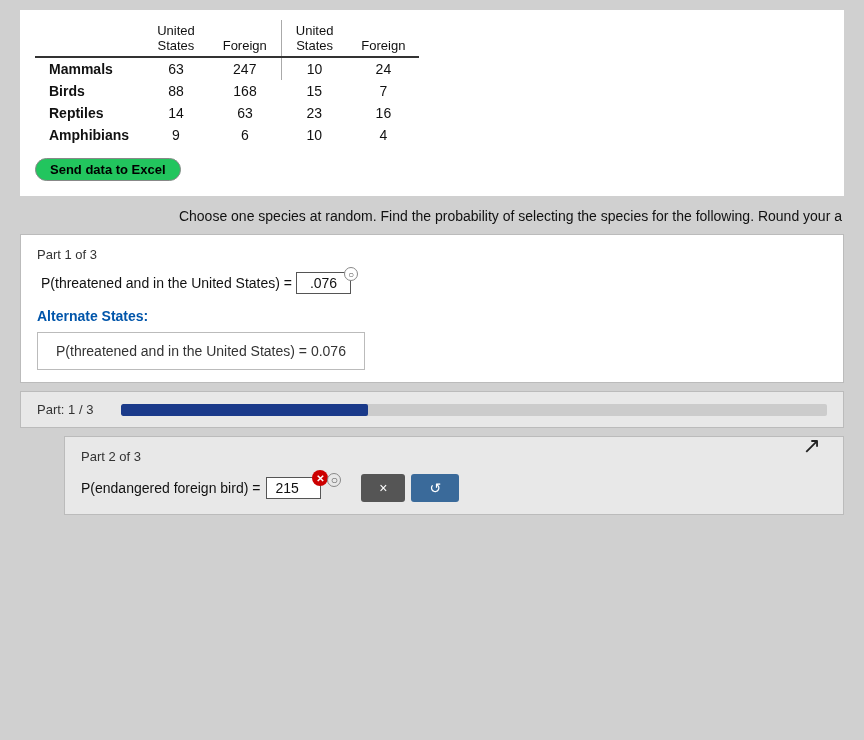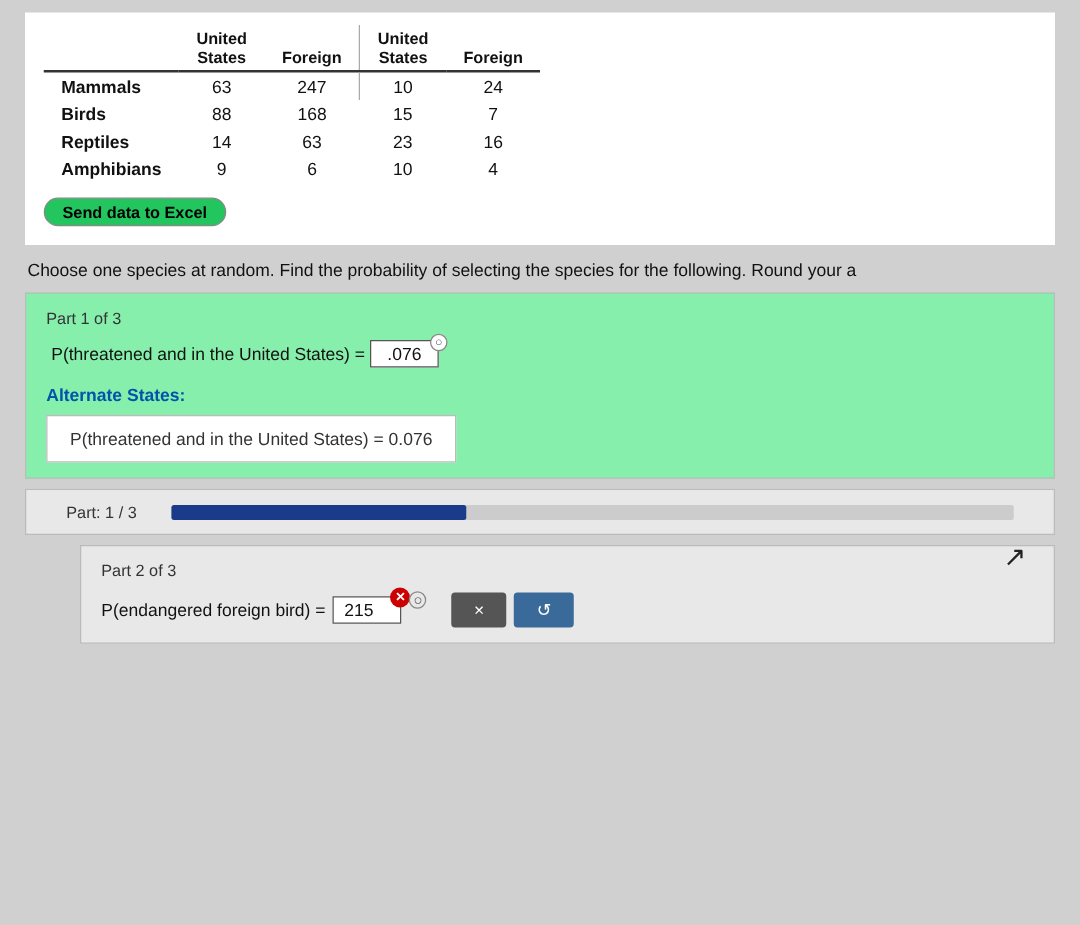--- a/index.html
+++ b/index.html
@@ -25,21 +25,21 @@
       margin-bottom: 12px;
     }
 
     table th, table td {
       padding: 3px 14px;
       text-align: center;
       font-size: 14px;
     }
 
     table th {
-      font-weight: bold;
+      font-weight: normal;
       vertical-align: bottom;
       font-size: 13px;
     }
 
     table td:first-child, table th:first-child {
       text-align: left;
       font-weight: bold;
     }
 
     .col-divider {
@@ -67,25 +67,26 @@
       background: #22c55e;
       cursor: pointer;
       font-weight: bold;
     }
 
     .instruction-text {
       font-size: 14px;
       color: #111;
       margin-bottom: 10px;
       padding: 0 2px;
+      text-align: right;
     }
 
     
     .part-card {
-      background: #86efac;
+      background: #ffffff;
       border: 1px solid #bbb;
       margin-bottom: 8px;
       padding: 12px 16px;
     }
 
     .part-title {
       font-size: 13px;
       color: #333;
       margin-bottom: 10px;
     }
@@ -140,21 +141,21 @@
       display: inline-block;
       font-size: 14px;
       color: #333;
       text-align: center;
     }
 
     
     .progress-section {
       background: #e8e8e8;
       border: 1px solid #bbb;
-      padding: 10px 32px;
+      padding: 10px 16px;
       margin-bottom: 8px;
       display: flex;
       align-items: center;
       gap: 28px;
       text-align: right;
     }
 
     .progress-label {
       font-size: 13px;
       color: #333;

